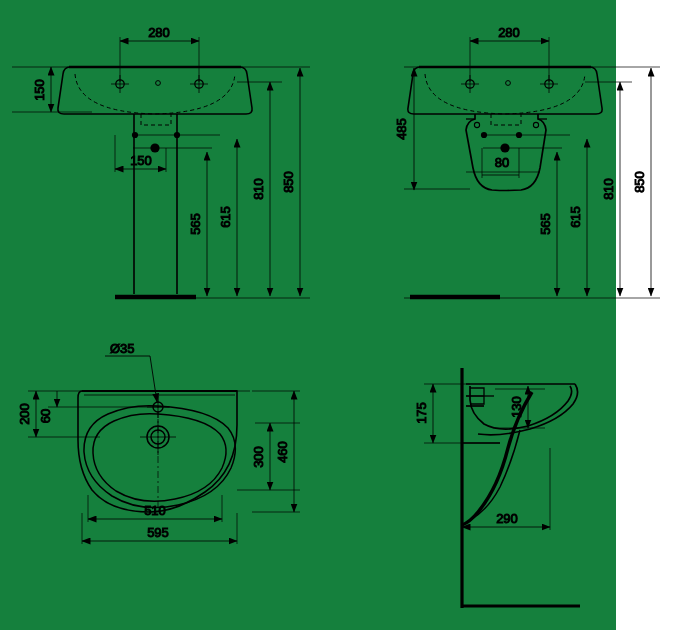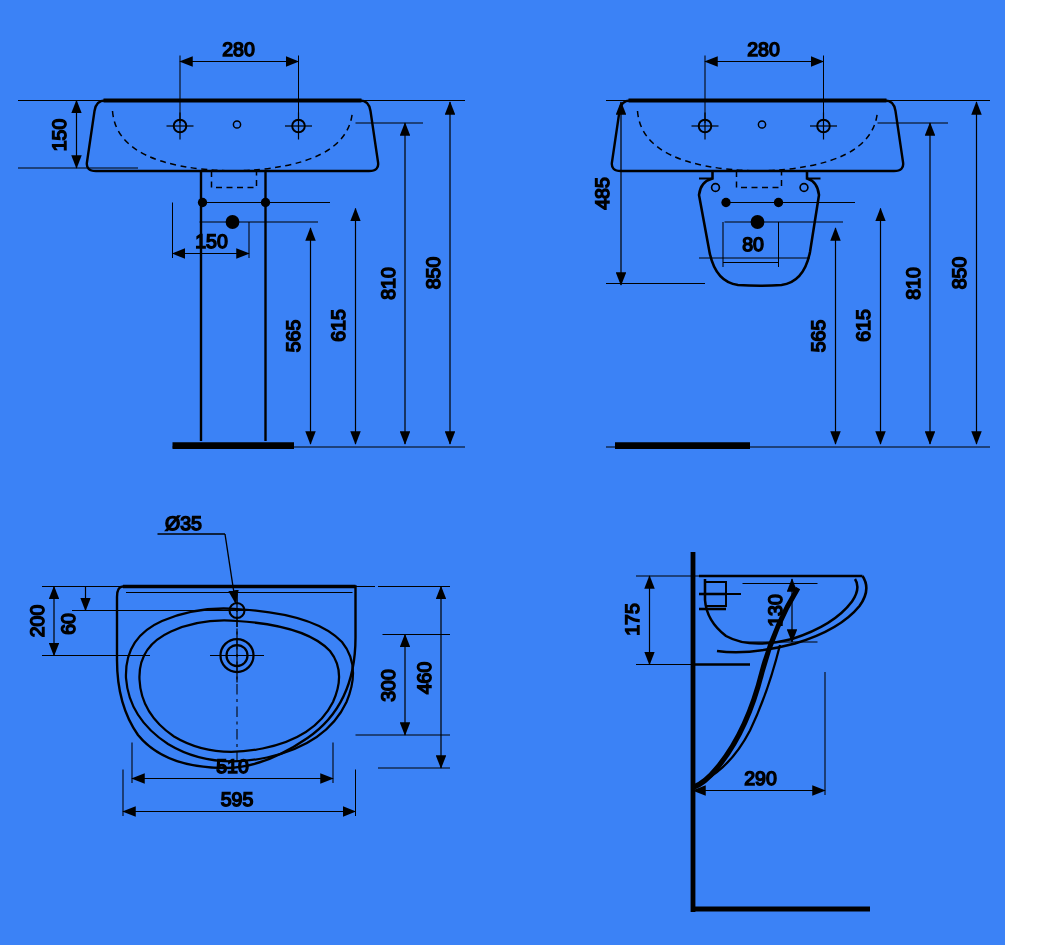--- a/index.html
+++ b/index.html
@@ -3,22 +3,22 @@
 <meta charset="utf-8">
 <style>
   html,body{margin:0;padding:0;background:#ffffff;}
   body{
     width:692px;height:630px;
     font-family:"Liberation Sans", sans-serif;
     overflow:hidden;
     position:relative;
   }
   #sheet{
-    position:absolute;left:0;top:0;width:670px;height:630px;
-    background:#3b82f6;
+    position:absolute;left:0;top:0;width:616px;height:630px;
+    background:#15803d;
   }
   svg{display:block;}
   .dimtext{
     font-family:"Liberation Sans", sans-serif;
     font-size:13px;
     fill:#000000;
   }
 </style>
 </head>
 <body>

